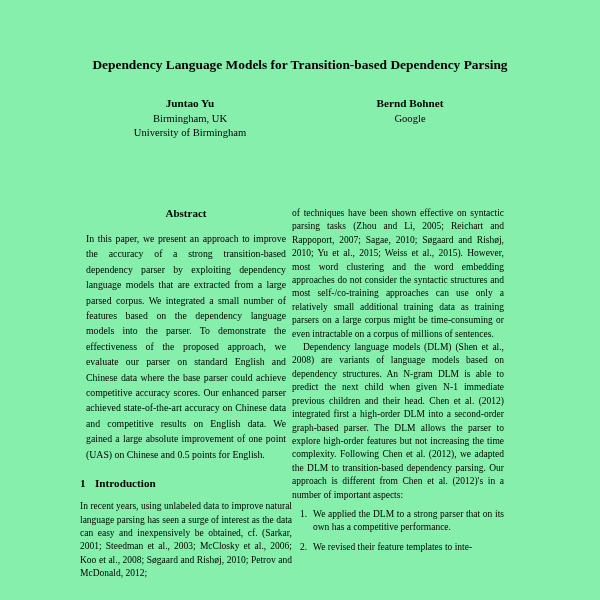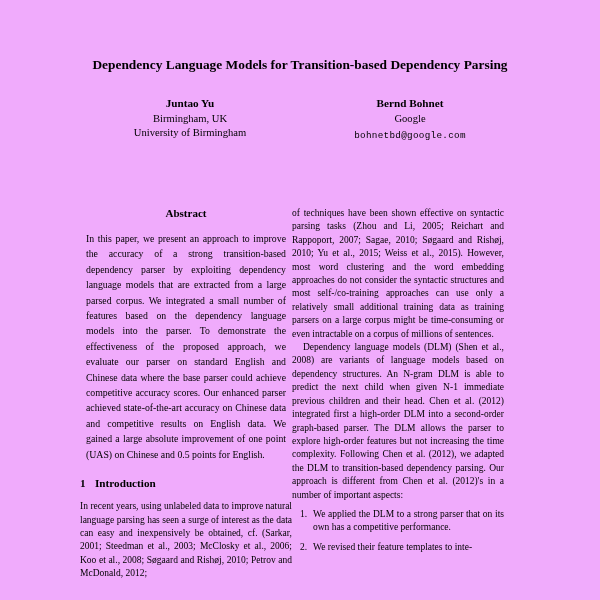--- a/index.html
+++ b/index.html
@@ -5,21 +5,21 @@
   html, body {
     margin: 0;
     padding: 0;
     background: #ffffff;
   }
   .page {
     position: relative;
     width: 600px;
     height: 600px;
     overflow: hidden;
-    background: #f0abfc;
+    background: #86efac;
     color: #000000;
     font-family: "Liberation Serif", serif;
   }
   .title {
     position: absolute;
     top: 57px;
     left: 40px;
     right: 40px;
     margin: 0;
     text-align: center;
@@ -126,21 +126,20 @@
 
   <div class="authors">
     <div class="author">
       <div class="author-name">Juntao Yu</div>
       <div class="author-affil">Birmingham, UK</div>
       <div class="author-affil">University of Birmingham</div>
     </div>
     <div class="author">
       <div class="author-name">Bernd Bohnet</div>
       <div class="author-affil">Google</div>
-      <div class="author-email">bohnetbd@google.com</div>
     </div>
   </div>
 
   <div class="columns">
 
     <div class="col">
       <div class="abstract-heading">Abstract</div>
       <p class="abstract-text">In this paper, we present an approach to improve the accuracy of a strong transition-based dependency parser by exploiting dependency language models that are extracted from a large parsed corpus. We integrated a small number of features based on the dependency language models into the parser. To demonstrate the effectiveness of the proposed approach, we evaluate our parser on standard English and Chinese data where the base parser could achieve competitive accuracy scores. Our enhanced parser achieved state-of-the-art accuracy on Chinese data and competitive results on English data. We gained a large absolute improvement of one point (UAS) on Chinese and 0.5 points for English.</p>
       <div class="section-heading">
         <span class="sec-num">1</span><span>Introduction</span>

